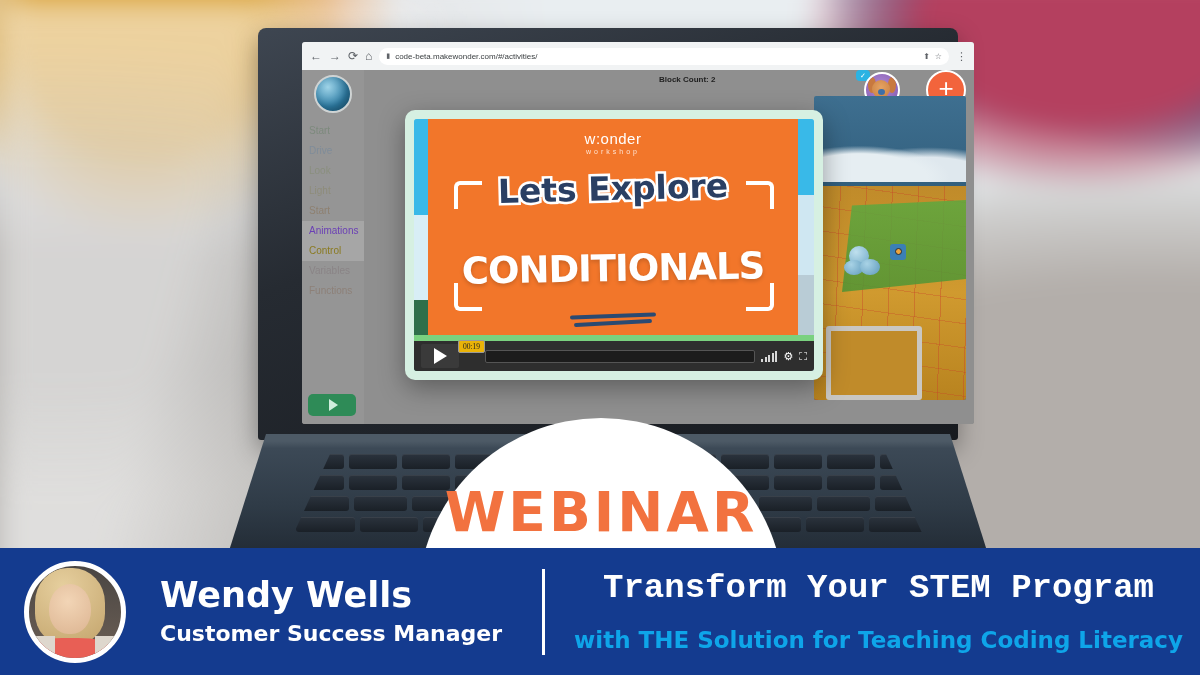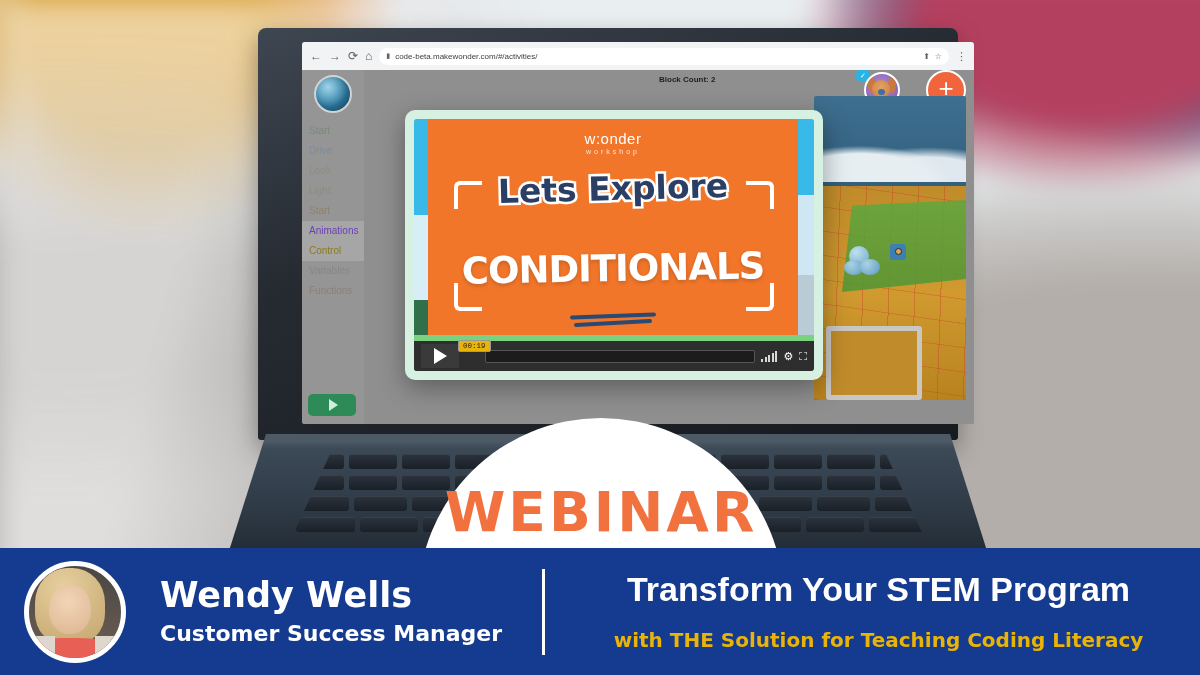--- a/index.html
+++ b/index.html
@@ -155,21 +155,21 @@
   .cnr{position:absolute;width:24px;height:24px;border:4px solid #fff;}
   .c1{left:26px;top:62px;border-right:0;border-bottom:0;border-radius:6px 0 0 0;}
   .c2{right:24px;top:62px;border-left:0;border-bottom:0;border-radius:0 6px 0 0;}
   .c3{left:26px;bottom:24px;border-right:0;border-top:0;border-radius:0 0 0 6px;}
   .c4{right:24px;bottom:24px;border-left:0;border-top:0;border-radius:0 0 6px 0;}
   .grnbar{position:absolute;left:0;right:0;bottom:30px;height:6px;background:#7ad17f;}
   .ctrls{position:absolute;left:0;right:0;bottom:0;height:30px;background:#2e2e2e;display:flex;align-items:center;gap:6px;padding:0 7px;box-sizing:border-box;}
   .playb{width:38px;height:24px;background:#3a3a3a;display:flex;align-items:center;justify-content:center;border-radius:2px;}
   .playb .t{width:0;height:0;border-left:13px solid #fff;border-top:8px solid transparent;border-bottom:8px solid transparent;}
   .tstamp{position:absolute;left:44px;top:-1px;background:#eab308;border:1px solid #999;border-radius:2px;
-    font-size:7.5px;padding:1px 4px;color:#222;font-family:Liberation Mono, monospace;}
+    font-size:7.5px;padding:1px 4px;color:#222;font-family:Liberation Serif, serif;}
   .prog{flex:1;height:11px;background:#1c1c1c;border:1px solid #555;border-radius:2px;margin-left:20px;}
   .bars{display:flex;align-items:flex-end;gap:1.5px;height:11px;}
   .bars i{width:2px;background:#d8d8d8;}
   .gear,.fs{color:#fff;font-size:11px;}
 
   
   .wcircle{position:absolute;left:418px;top:418px;width:366px;height:366px;border-radius:50%;background:#fff;
     display:flex;align-items:flex-start;justify-content:center;}
   .wtext{margin-top:62px;font-size:55px;font-weight:800;color:#f2723f;letter-spacing:3px;
     font-family:"DejaVu Sans",sans-serif;}
@@ -183,22 +183,22 @@
   .pf .face{position:absolute;left:20px;top:18px;width:42px;height:50px;border-radius:50% 50% 46% 46%;
     background:radial-gradient(circle at 45% 35%,#f2d5b6,#dcb491);}
   .pf .top{position:absolute;left:2px;bottom:0;width:78px;height:20px;background:#e85f55;border-radius:40% 40% 0 0;}
   .pf .cardi{position:absolute;left:-4px;bottom:0;width:30px;height:22px;background:#ded7cd;border-radius:30% 0 0 0;}
   .pf .cardi2{position:absolute;right:-4px;bottom:0;width:30px;height:22px;background:#ded7cd;border-radius:0 30% 0 0;}
   .names{margin-left:22px;}
   .nm{font-size:35px;font-weight:800;color:#fff;font-family:"DejaVu Sans",sans-serif;line-height:1.05;}
   .role{font-size:22px;font-weight:700;color:#fff;font-family:"DejaVu Sans",sans-serif;margin-top:8px;}
   .vdiv{width:3px;height:86px;background:#fff;margin-left:28px;flex:none;}
   .titles{flex:1;text-align:center;padding:0 14px;}
-  .t1{font-size:34px;font-weight:800;color:#fff;font-family:Liberation Sans, sans-serif;line-height:1.08;}
-  .t2{font-size:20px;font-weight:700;color:#eab308;font-family:"DejaVu Sans",sans-serif;margin-top:20px;}
+  .t1{font-size:34px;font-weight:800;color:#fff;font-family:Liberation Mono, monospace;line-height:1.08;}
+  .t2{font-size:23px;font-weight:700;color:#0ea5e9;font-family:"DejaVu Sans",sans-serif;margin-top:20px;}
 </style>
 </head>
 <body>
 
 <div id="stage">
 
   <div class="bg"></div>
   <div class="bg2"></div>
 
   <div class="laptop">

